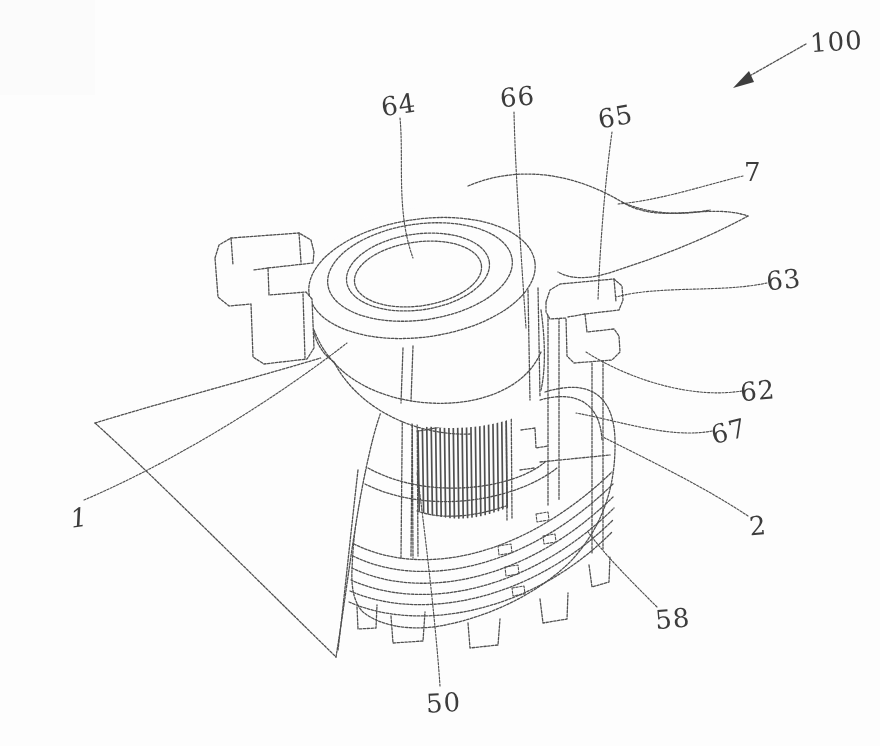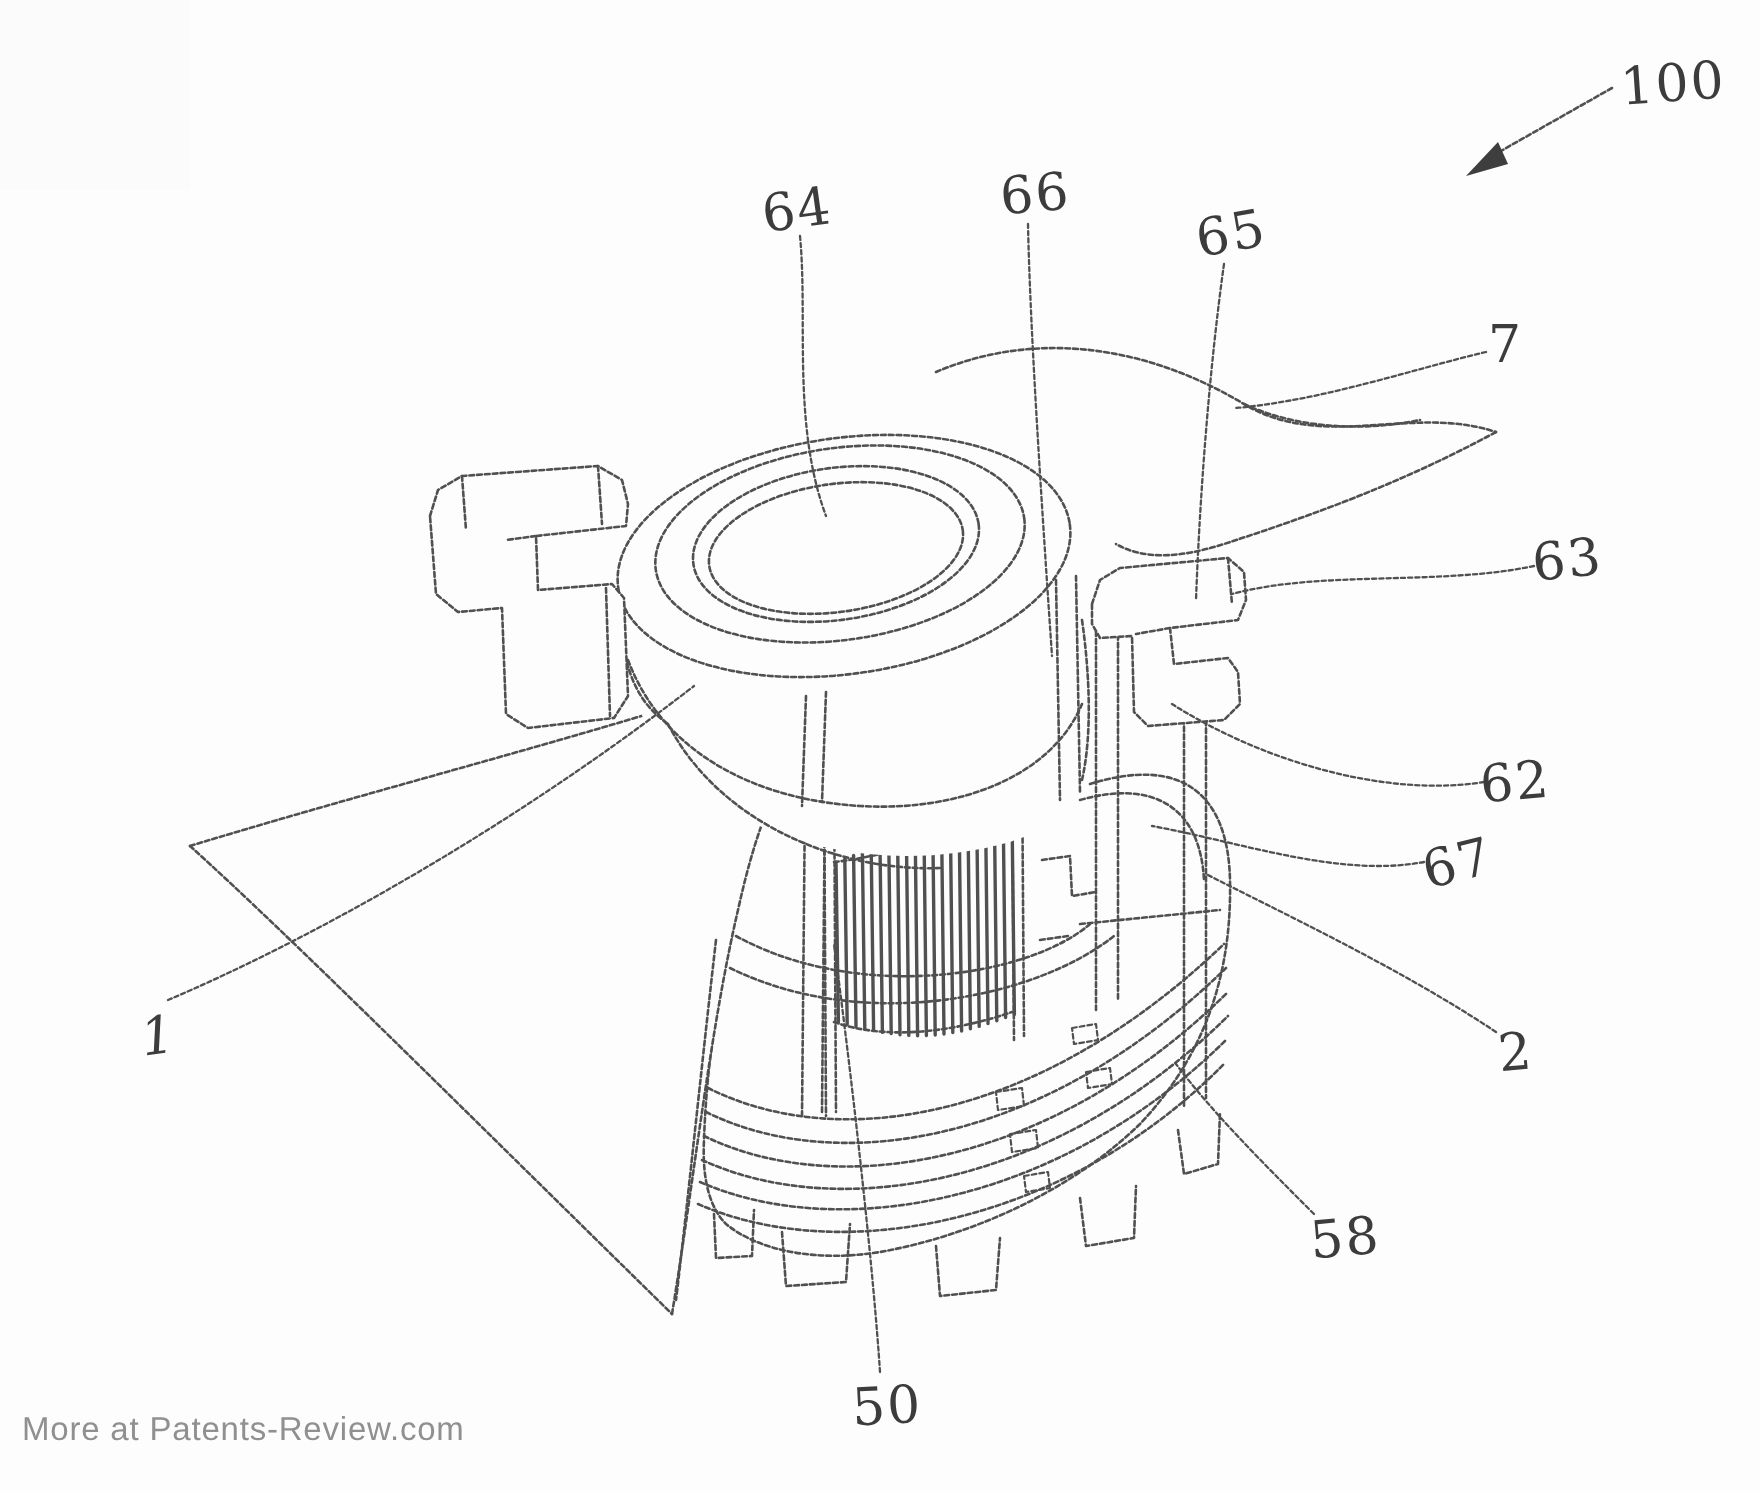--- a/index.html
+++ b/index.html
@@ -156,14 +156,13 @@
       <text class="ref-label" x="766" y="289" transform="rotate(-6 781 279)">63</text>
       <text class="ref-label" x="740" y="400" transform="rotate(-5 755 390)">62</text>
       <text class="ref-label" x="711" y="441" transform="rotate(-14 726 431)">67</text>
       <text class="ref-label" x="749" y="535" transform="rotate(-5 756 525)">2</text>
       <text class="ref-label" x="655" y="628" transform="rotate(-5 670 618)">58</text>
       <text class="ref-label" x="426" y="712" transform="rotate(-3 440 702)">50</text>
       <text class="ref-label slant" x="70" y="527" transform="rotate(-8 77 515)">1</text>
     </g>
   </svg>
 
-  <div class="watermark">More at Patents-Review.com</div>
 </div>
 
 </body></html>

